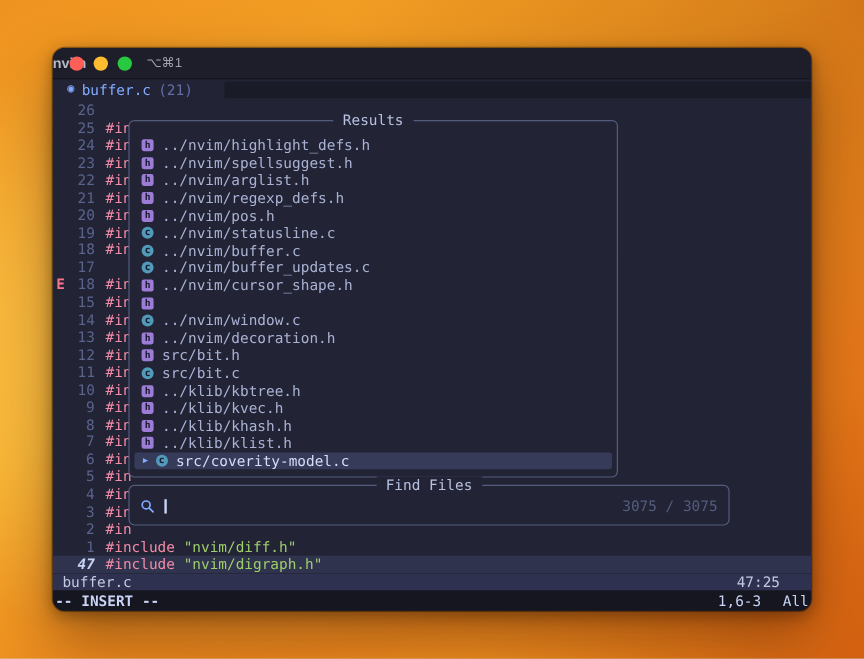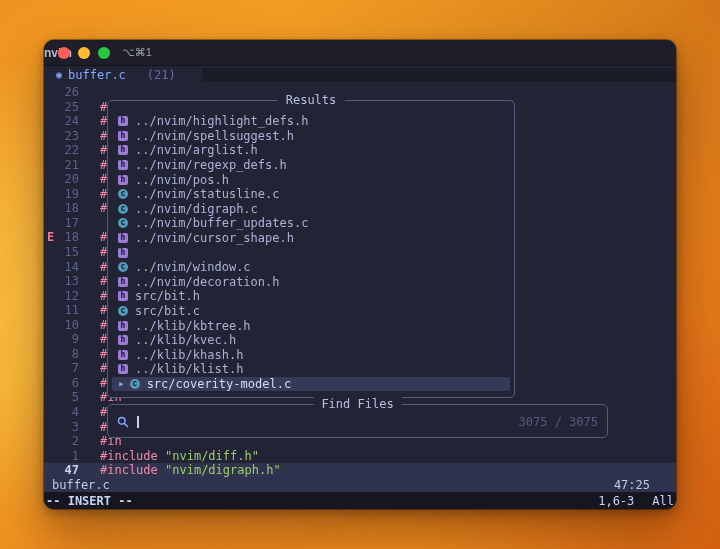--- a/index.html
+++ b/index.html
@@ -33,29 +33,29 @@
   .light{width:12px;height:12px;border-radius:50%;display:inline-block;}
   .light.close{background:var(--light-close);}
   .light.min{background:var(--light-min);}
   .light.zoom{background:var(--light-zoom);}
   .shortcut{margin-left:12px;font:500 11px "Liberation Sans",sans-serif;color:#9fa1ac;z-index:2;}
   .wtitle{position:absolute;left:0;right:0;text-align:left;font:700 12px "Liberation Sans",sans-serif;color:#b6b9c4;}
   
   .tabline{flex:0 0 18px;display:flex;align-items:stretch;background:var(--bg);font-size:12px;line-height:18px;}
   .tab-active{display:flex;align-items:center;gap:6px;padding:0 26px 0 12px;color:var(--blue);white-space:nowrap;}
   .buf-icon{color:var(--blue);font-size:10px;}
-  .buf-count{color:var(--dim);margin-left:15px;}
+  .buf-count{color:var(--dim);}
   .tabline-fill{flex:1;background:var(--tabfill);margin:2px 0;}
   
   .editor{flex:1 1 auto;position:relative;background:var(--bg);font-size:12px;padding-top:1px;overflow:hidden;}
   .line{display:flex;align-items:center;height:14.55px;white-space:pre;line-height:14.55px;}
   .line.current{background:var(--cursorline);}
   .sign{flex:0 0 13px;text-align:center;color:var(--red);font-weight:bold;}
-  .lnum{flex:0 0 22px;text-align:right;color:var(--linenr);margin-right:21px;}
-  .line.current .lnum{color:var(--fg);font-weight:bold;}
+  .lnum{flex:0 0 22px;text-align:right;color:var(--linenr);margin-right:9px;}
+  .line.current .lnum{color:var(--fg);font-weight:bold;font-style:italic;}
   .ltext{white-space:pre;}
   .tok-pp{color:var(--pink);}
   .tok-str{color:var(--green);}
   
   .float{position:absolute;border:1px solid var(--border);border-radius:5px;background:var(--bg);}
   .float-title{position:absolute;top:-8px;left:50%;transform:translateX(-50%);background:var(--bg);padding:0 8px;color:#b7c0e0;font-size:12px;line-height:15px;white-space:nowrap;}
   .results{left:63px;top:16px;width:408px;height:298px;}
   .results-items{position:absolute;top:13px;left:4px;right:4px;}
   .ritem{display:flex;align-items:center;height:14.6px;padding:0 6px;color:#aab2d4;white-space:pre;font-size:12px;}
   .ritem.selected{background:var(--selbg);color:#d6ddf7;border-radius:2px;}
@@ -132,21 +132,21 @@
 
       <div class="float results">
         <div class="float-title">Results</div>
         <div class="results-items">
             <div class="ritem"><span class="ficon h">h</span><span>../nvim/highlight_defs.h</span></div>
             <div class="ritem"><span class="ficon h">h</span><span>../nvim/spellsuggest.h</span></div>
             <div class="ritem"><span class="ficon h">h</span><span>../nvim/arglist.h</span></div>
             <div class="ritem"><span class="ficon h">h</span><span>../nvim/regexp_defs.h</span></div>
             <div class="ritem"><span class="ficon h">h</span><span>../nvim/pos.h</span></div>
             <div class="ritem"><span class="ficon c">c</span><span>../nvim/statusline.c</span></div>
-            <div class="ritem"><span class="ficon c">c</span><span>../nvim/digraph.c</span></div>
+            <div class="ritem"><span class="ficon c">c</span><span>../nvim/buffer.c</span></div>
             <div class="ritem"><span class="ficon c">c</span><span>../nvim/buffer_updates.c</span></div>
             <div class="ritem"><span class="ficon h">h</span><span>../nvim/cursor_shape.h</span></div>
             <div class="ritem"><span class="ficon h">h</span></div>
             <div class="ritem"><span class="ficon c">c</span><span>../nvim/window.c</span></div>
             <div class="ritem"><span class="ficon h">h</span><span>../nvim/decoration.h</span></div>
             <div class="ritem"><span class="ficon h">h</span><span>src/bit.h</span></div>
             <div class="ritem"><span class="ficon c">c</span><span>src/bit.c</span></div>
             <div class="ritem"><span class="ficon h">h</span><span>../klib/kbtree.h</span></div>
             <div class="ritem"><span class="ficon h">h</span><span>../klib/kvec.h</span></div>
             <div class="ritem"><span class="ficon h">h</span><span>../klib/khash.h</span></div>

